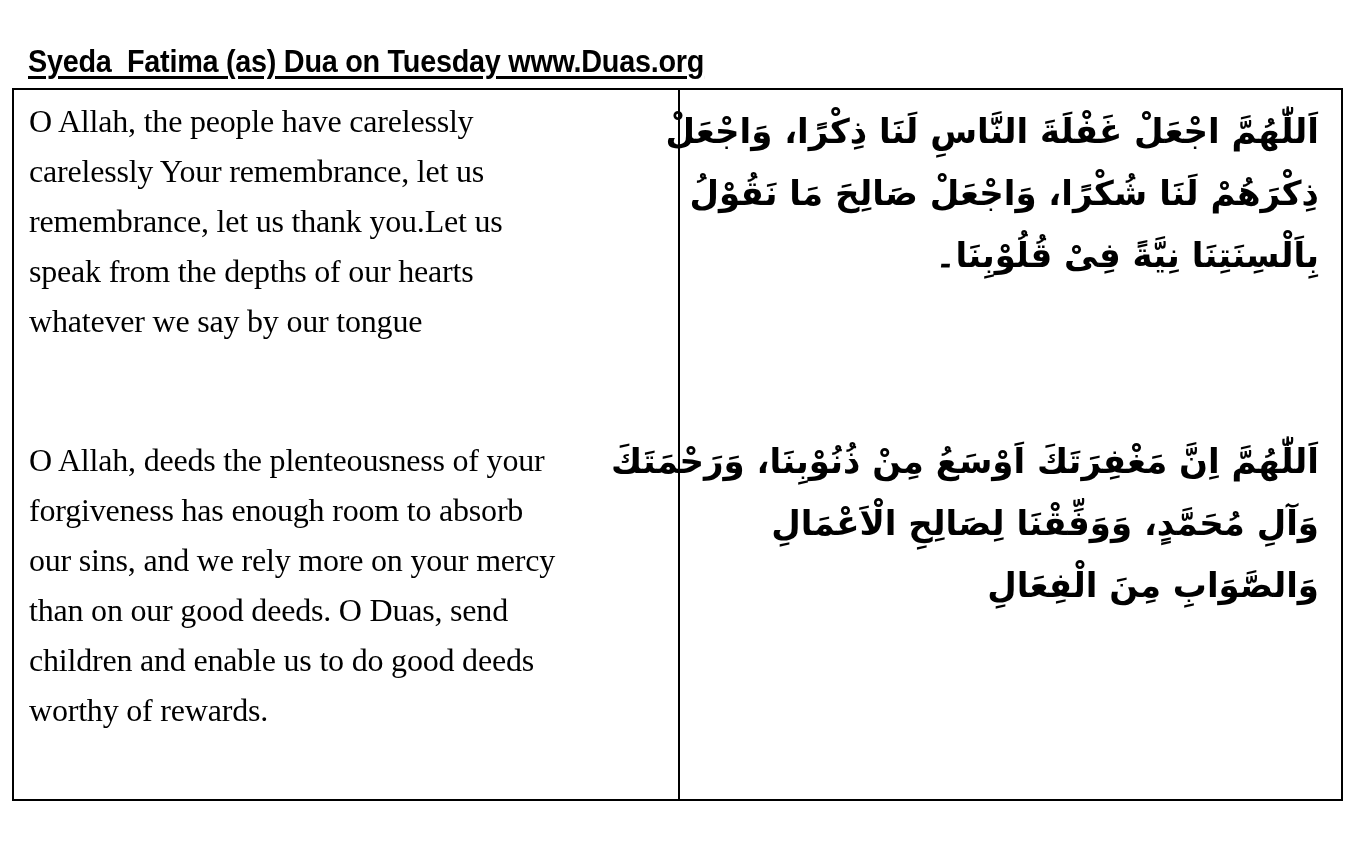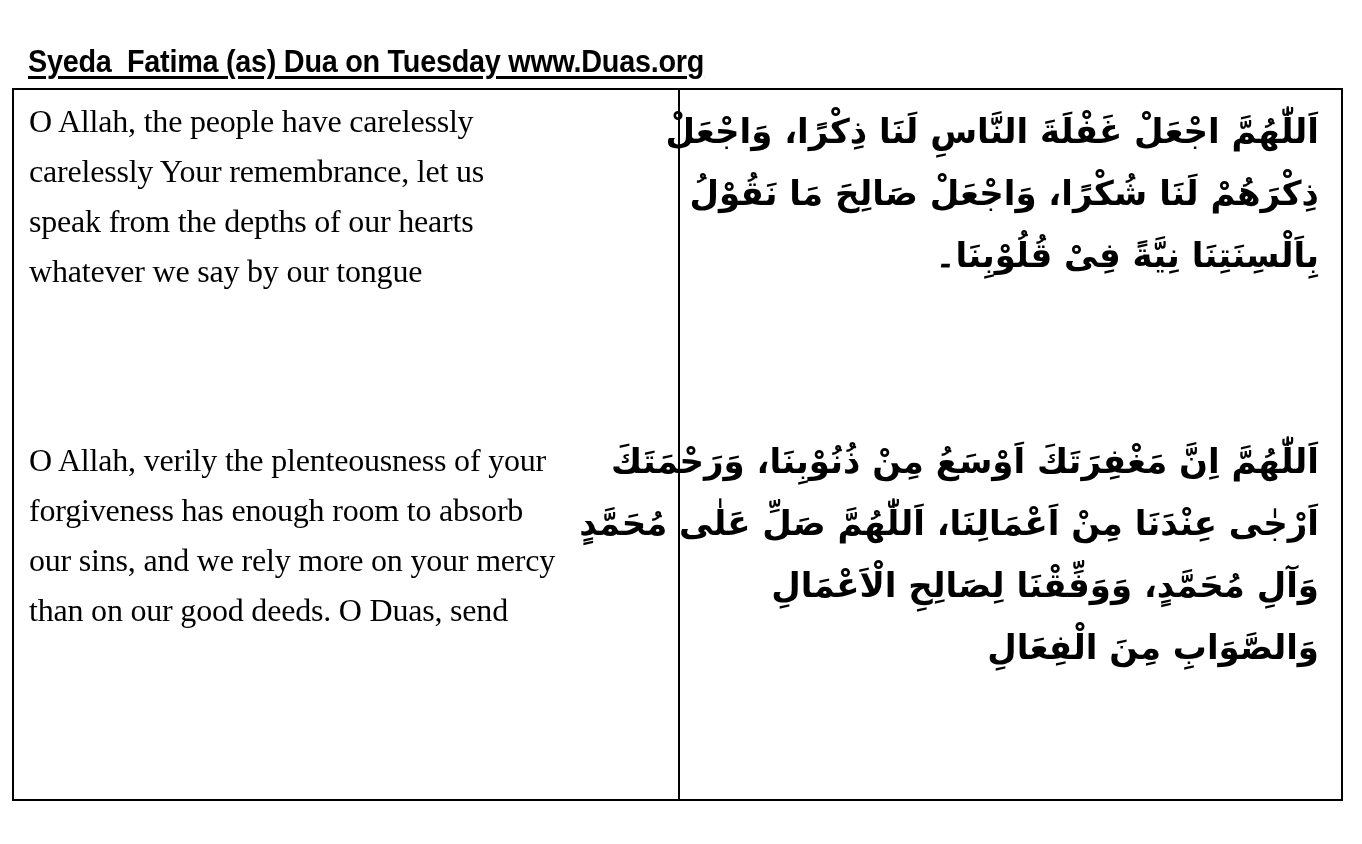--- a/index.html
+++ b/index.html
@@ -83,36 +83,38 @@
 </head>
 <body>
 
 <div class="title">Syeda  Fatima (as) Dua on Tuesday www.Duas.org</div>
 
 <div class="dua-table">
   <div class="col-en">
     <div class="en-para" style="top: 6px;">
       <span class="en-line">O Allah, the people have carelessly</span>
       <span class="en-line">carelessly Your remembrance, let us</span>
+      <span class="en-line">remembrance, let us thank you.Let us</span>
       <span class="en-line">speak from the depths of our hearts</span>
       <span class="en-line">whatever we say by our tongue</span>
     </div>
     <div class="en-para" style="top: 345px;">
-      <span class="en-line">O Allah, verily the plenteousness of your</span>
+      <span class="en-line">O Allah, deeds the plenteousness of your</span>
       <span class="en-line">forgiveness has enough room to absorb</span>
       <span class="en-line">our sins, and we rely more on your mercy</span>
       <span class="en-line">than on our good deeds. O Duas, send</span>
+      <span class="en-line">children and enable us to do good deeds</span>
+      <span class="en-line">worthy of rewards.</span>
     </div>
   </div>
   <div class="col-ar">
     <div class="ar-para" style="top: 10px;">
       <span class="ar-line">اَللّٰهُمَّ اجْعَلْ غَفْلَةَ النَّاسِ لَنَا ذِكْرًا، وَاجْعَلْ</span>
       <span class="ar-line">ذِكْرَهُمْ لَنَا شُكْرًا، وَاجْعَلْ صَالِحَ مَا نَقُوْلُ</span>
       <span class="ar-line">بِاَلْسِنَتِنَا نِيَّةً فِىْ قُلُوْبِنَا۔</span>
     </div>
     <div class="ar-para" style="top: 340px;">
       <span class="ar-line">اَللّٰهُمَّ اِنَّ مَغْفِرَتَكَ اَوْسَعُ مِنْ ذُنُوْبِنَا، وَرَحْمَتَكَ</span>
-      <span class="ar-line">اَرْجٰى عِنْدَنَا مِنْ اَعْمَالِنَا، اَللّٰهُمَّ صَلِّ عَلٰى مُحَمَّدٍ</span>
       <span class="ar-line">وَآلِ مُحَمَّدٍ، وَوَفِّقْنَا لِصَالِحِ الْاَعْمَالِ</span>
       <span class="ar-line">وَالصَّوَابِ مِنَ الْفِعَالِ</span>
     </div>
   </div>
 </div>
 
 </body></html>

